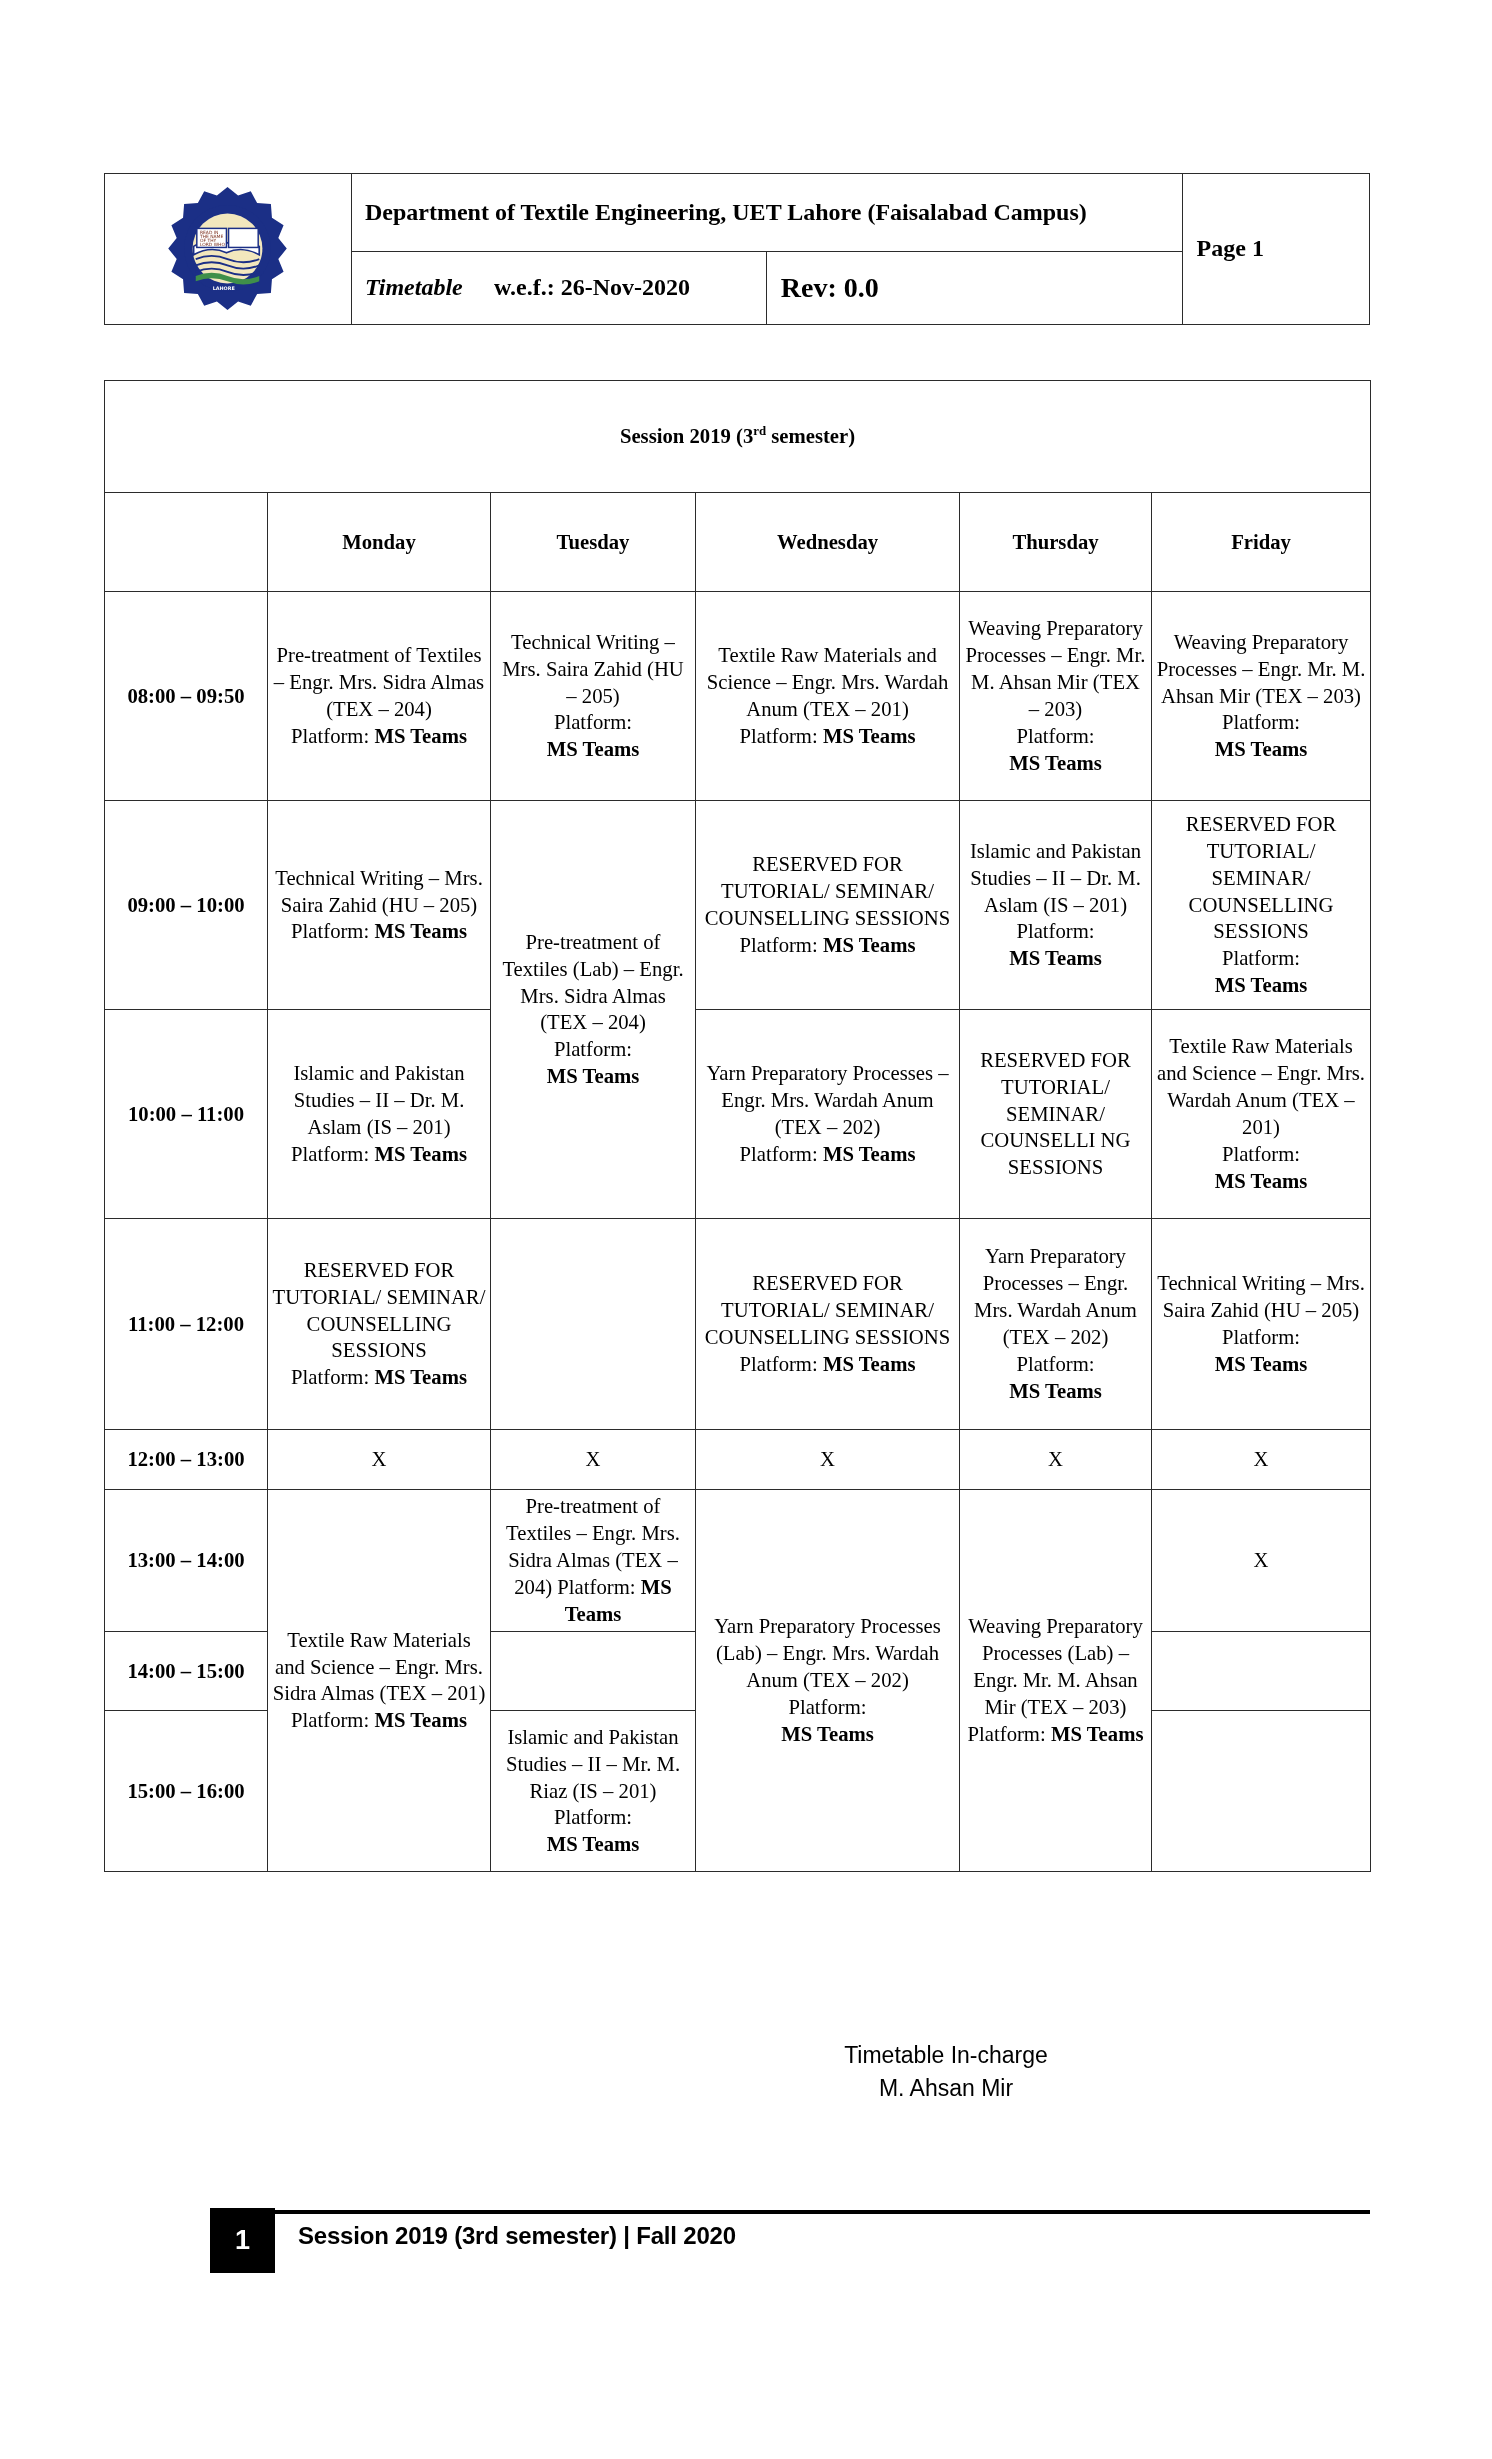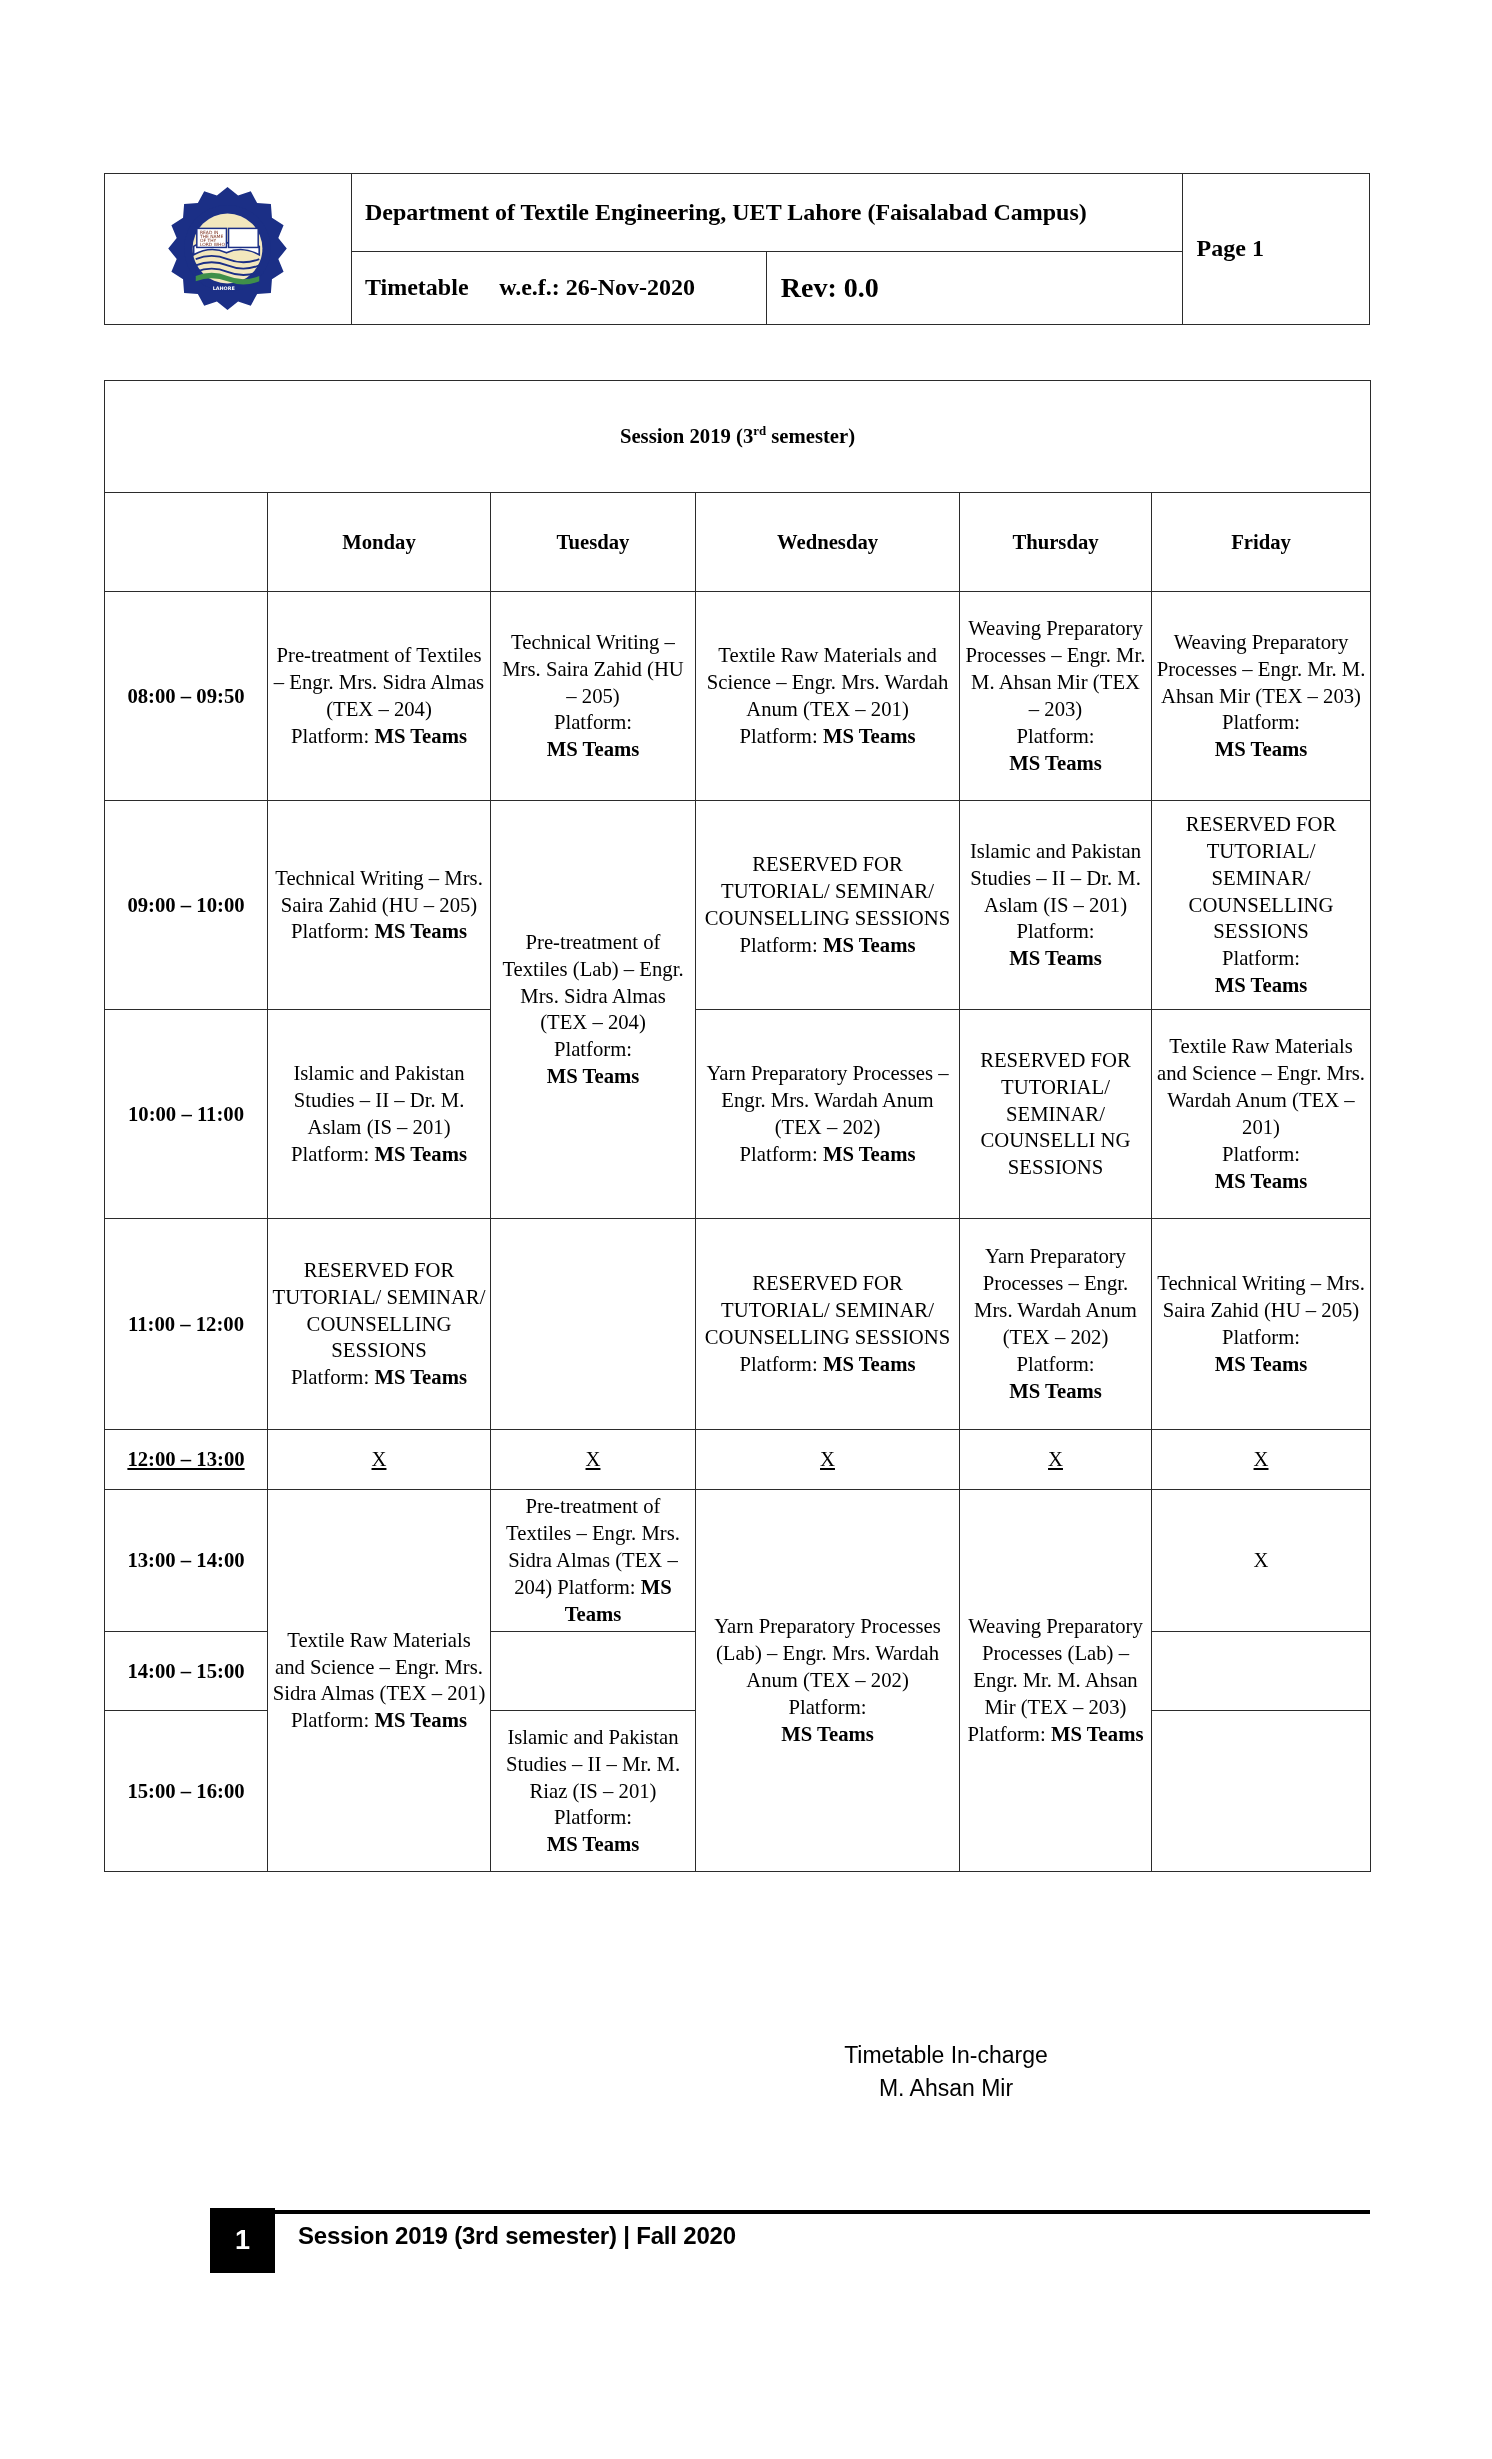--- a/index.html
+++ b/index.html
@@ -31,21 +31,21 @@
                 font-size:20.7px; line-height:1.30; padding:2.9px 3.8px; }
   .tt-title { font-size:32px; font-weight:bold; height:92px; padding:9.6px 0 !important; }
   .tt-title sup { font-size:0.62em; vertical-align:super; }
   .dayhead { font-weight:bold; font-size:24px; height:92px; }
   .timecell { font-weight:bold; font-size:23px; width:163px; }
   .b { font-weight:bold; }
   .r1 { height:209px; }
   .r2 { height:209px; }
   .r3 { height:209px; }
   .r4 { height:211px; }
-  .rlunch { height:60px;text-decoration:underline; }
+  .rlunch { height:60px; }
   .ra { height:142px; }
   .rb { height:79px; }
   .rc { height:161px; }
   .slot { }
   .empty { }
 
   
   .sig { position:absolute; right:117px; top:2039px; width:442px; text-align:center;
          font-family:"Liberation Sans", sans-serif; font-size:23px; line-height:1.45; }
 
@@ -97,21 +97,21 @@
           </span>
         </td>
         <td class="hdr-title" colspan="2">Department of Textile Engineering, UET Lahore (Faisalabad Campus)</td>
         <td class="hdr-page" rowspan="2">Page 1</td>
       </tr>
       <tr>
         <td class="hdr-tt">
           <table style="width:100%;border-collapse:collapse;">
                 <tbody>
                   <tr>
-            <td style="border:none;padding:0;font-weight:bold;">Timetable</td>
+            <td style="border:none;padding:0;font-weight:bold;font-style:italic;">Timetable</td>
             <td style="border:none;padding:0;text-align:left;font-weight:bold;">w.e.f.: 26-Nov-2020</td>
           </tr>
                 </tbody>
               </table>
         </td>
         <td class="hdr-rev">Rev: 0.0</td>
       </tr>
     </tbody>
       </table>
   </div>

